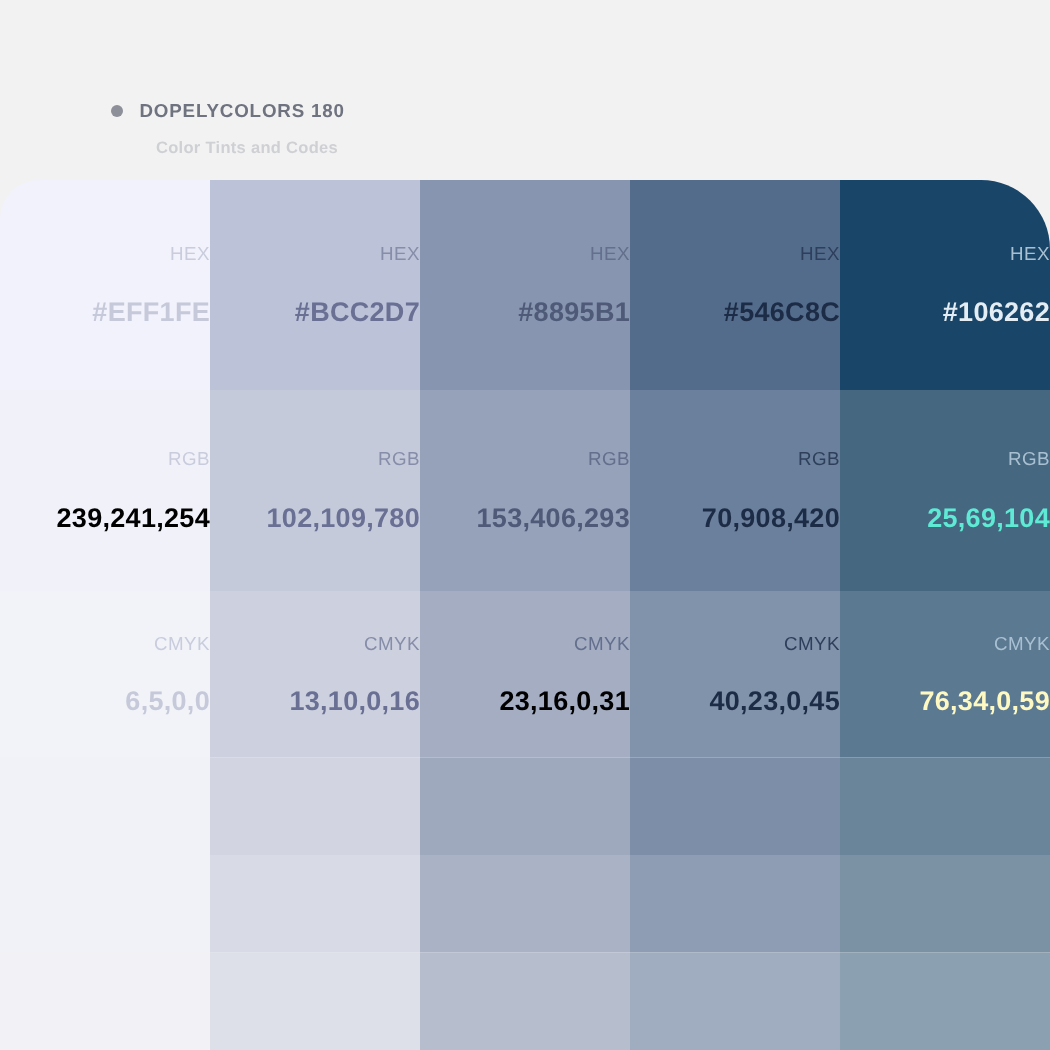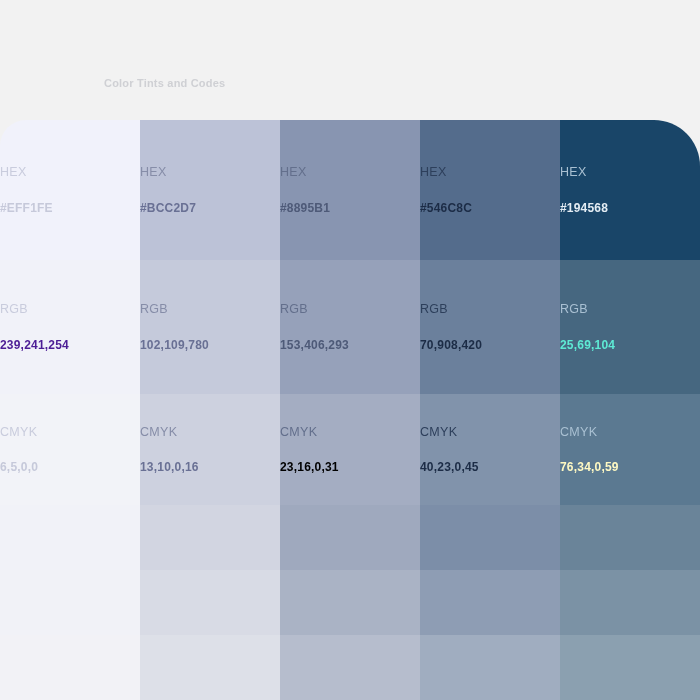--- a/index.html
+++ b/index.html
@@ -89,61 +89,65 @@
     overflow: hidden;
   }
 
   .cell {
     position: absolute;
     left: 0;
     width: 140px;
     box-sizing: border-box;
     display: flex;
     flex-direction: column;
-    align-items: flex-start;
+    align-items: flex-end;
     justify-content: center;
   }
   .cell-label {
     font-size: 12.5px;
     font-weight: normal;
     letter-spacing: 0.3px;
     line-height: 1;
   }
   .cell-value {
     margin-top: 23px;
-    font-size: 12px;
+    font-size: 18px;
     font-weight: bold;
     letter-spacing: 0.2px;
     line-height: 1;
     white-space: nowrap;
   }
   .tint-cell {
     position: absolute;
     left: 0;
     width: 140px;
   }
 </style>
 </head>
 <body style="background: rgb(242, 242, 242);">
 
 <div id="header">
   <div id="header-inner">
+    <div id="title-row">
+      <span id="bullet-icon"></span>
+      <span id="brand-title">DOPELYCOLORS 180</span>
+    </div>
     <div id="brand-sub">Color Tints and Codes</div>
   </div>
 </div>
 
 <div id="palette">
     <div class="gutter-col" style="left: 0px;">
       <div class="cell" style="top: 0px; height: 140px; background: rgb(241, 242, 251);">
         <div class="cell-label" style="color: rgb(201, 204, 221);">HEX</div>
         <div class="cell-value" style="color: rgb(198, 201, 218);">#EFF1FE</div>
       </div>
       <div class="cell" style="top: 140px; height: 134px; background: rgb(241, 242, 249);">
         <div class="cell-label" style="color: rgb(201, 204, 221);">RGB</div>
-        <div class="cell-value" style="color: #4c1d95;">239,241,254</div>
+        <div class="cell-value" style="color: #000000;">239,241,254</div>
       </div>
       <div class="cell" style="top: 274px; height: 111px; background: rgb(242, 243, 248);">
         <div class="cell-label" style="color: rgb(201, 204, 221);">CMYK</div>
         <div class="cell-value" style="color: rgb(198, 201, 218);">6,5,0,0</div>
       </div>
       <div class="tint-cell" style="top: 385px; height: 65px; background: rgb(241, 242, 248);"></div>
       <div class="tint-cell" style="top: 450px; height: 65px; background: rgb(241, 242, 247);"></div>
       <div class="tint-cell" style="top: 515px; height: 65px; background: rgb(242, 242, 246);"></div>
     </div>
     <div class="swatch-col" style="left: 140px;">
@@ -193,21 +197,21 @@
         <div class="cell-label" style="color: rgb(45, 63, 91);">CMYK</div>
         <div class="cell-value" style="color: rgb(28, 44, 70);">40,23,0,45</div>
       </div>
       <div class="tint-cell" style="top: 385px; height: 65px; background: rgb(124, 142, 168);"></div>
       <div class="tint-cell" style="top: 450px; height: 65px; background: rgb(142, 157, 180);"></div>
       <div class="tint-cell" style="top: 515px; height: 65px; background: rgb(160, 173, 192);"></div>
     </div>
     <div class="swatch-col last" style="left: 560px;">
       <div class="cell" style="top: 0px; height: 140px; background: rgb(25, 69, 104);">
         <div class="cell-label" style="color: rgb(169, 192, 210);">HEX</div>
-        <div class="cell-value" style="color: rgb(228, 237, 244);">#194568</div>
+        <div class="cell-value" style="color: rgb(228, 237, 244);">#106262</div>
       </div>
       <div class="cell" style="top: 140px; height: 134px; background: rgb(70, 103, 128);">
         <div class="cell-label" style="color: rgb(169, 192, 210);">RGB</div>
         <div class="cell-value" style="color: #5eead4;">25,69,104</div>
       </div>
       <div class="cell" style="top: 274px; height: 111px; background: rgb(91, 121, 145);">
         <div class="cell-label" style="color: rgb(169, 192, 210);">CMYK</div>
         <div class="cell-value" style="color: #fef9c3;">76,34,0,59</div>
       </div>
       <div class="tint-cell" style="top: 385px; height: 65px; background: rgb(106, 132, 153);"></div>

